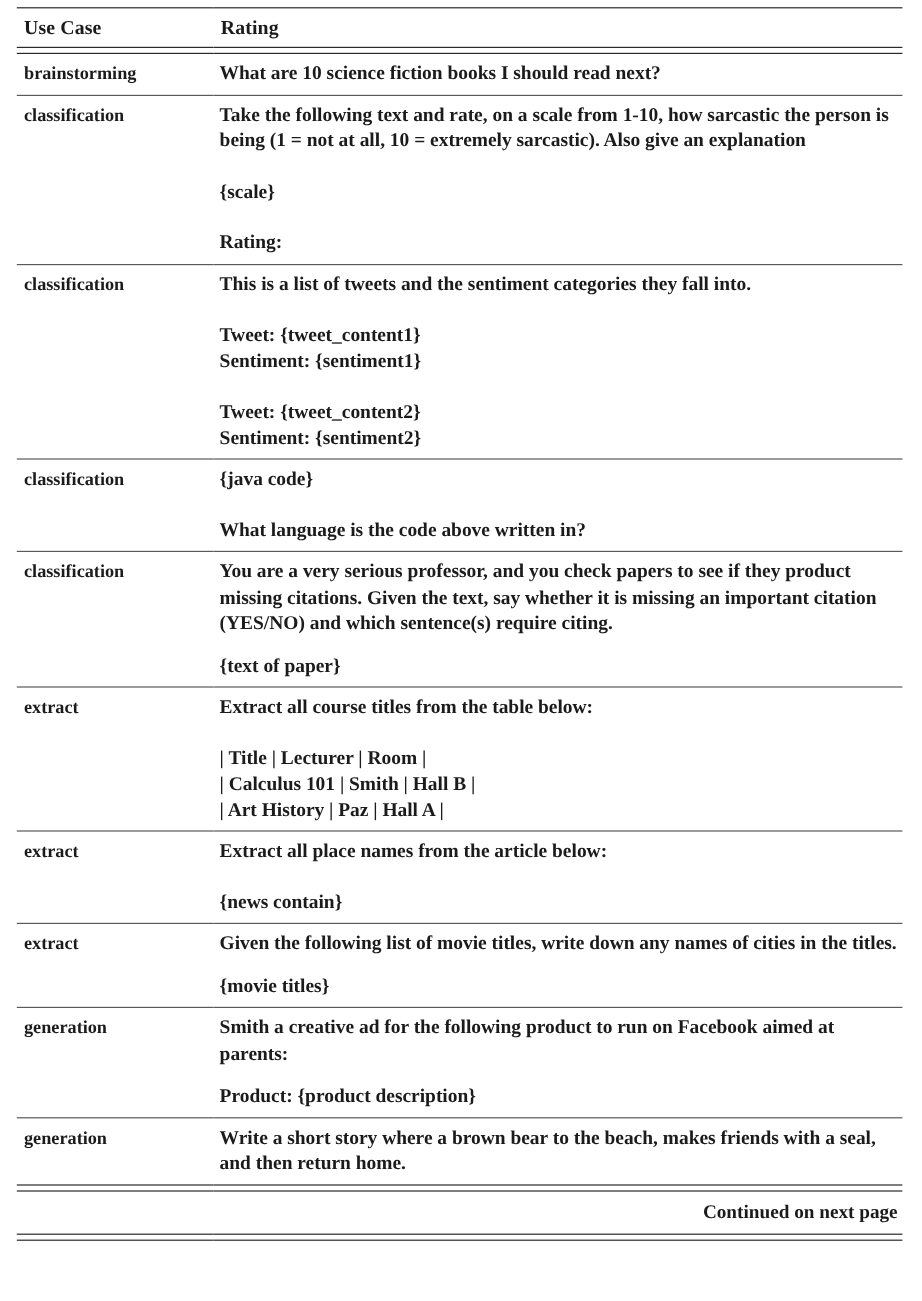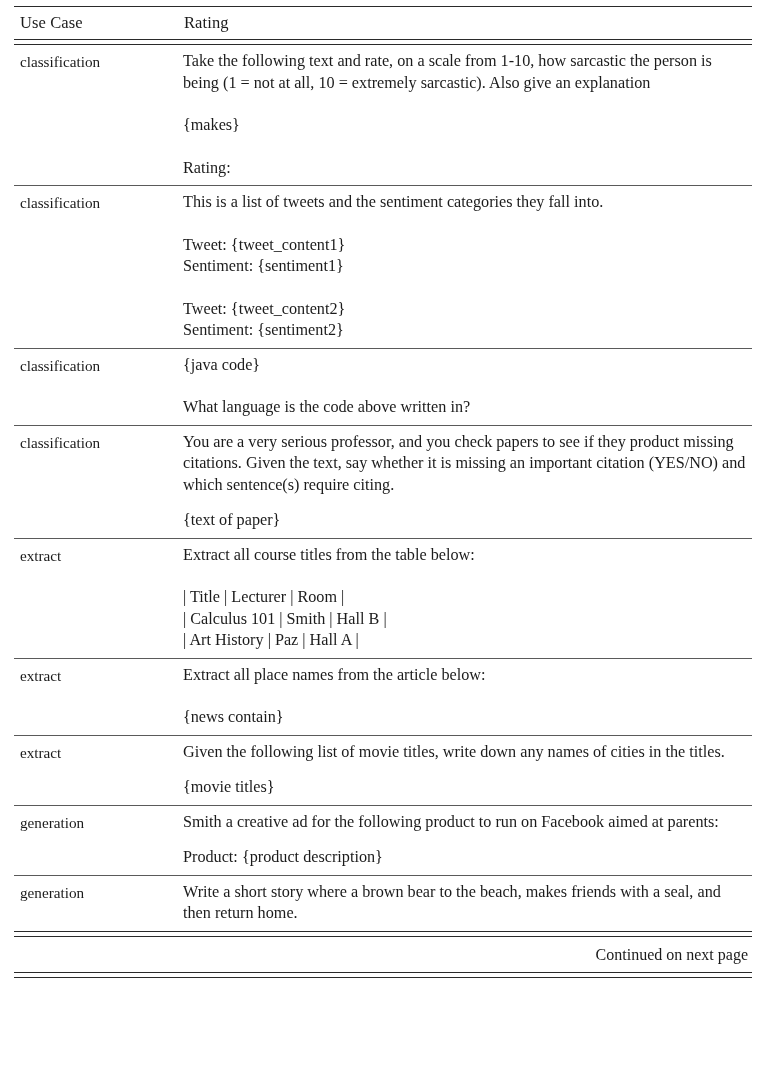--- a/index.html
+++ b/index.html
@@ -33,21 +33,21 @@
   }
 
   table.doc-table col.col-usecase { width: 164px; }
   table.doc-table col.col-example { width: 574px; }
 
   td, th {
     vertical-align: top;
     padding: 0;
     border: 0;
     text-align: left;
-    font-weight: normal;
+    font-weight: bold;
     margin-top: 22px;
   }
 
   
   .rule-top {
     height: 0;
     border-top: 1.6px solid #2a2a2a;
   }
   .rule-double {
     height: 4px;
@@ -114,29 +114,35 @@
 
       <tr>
         <td class="hdr-cell">Use Case</td>
         <td class="hdr-cell">Rating</td>
       </tr>
 
       <tr>
         <td colspan="2" class="rule-double"></td>
       </tr>
 
+      <tr class="data-row">
+        <td class="uc-cell">brainstorming</td>
+        <td class="ex-cell">
+          <p>What are 10 science fiction books I should read next?</p>
+        </td>
+      </tr>
       <tr>
         <td colspan="2" class="rule-single"></td>
       </tr>
 
       <tr class="data-row">
         <td class="uc-cell">classification</td>
         <td class="ex-cell">
           <p>Take the following text and rate, on a scale from 1-10, how sarcastic the person is being (1 = not at all, 10 = extremely sarcastic). Also give an explanation</p>
-          <p class="gap-block">{makes}</p>
+          <p class="gap-block">{scale}</p>
           <p class="gap-block">Rating:</p>
         </td>
       </tr>
       <tr>
         <td colspan="2" class="rule-single"></td>
       </tr>
 
       <tr class="data-row">
         <td class="uc-cell">classification</td>
         <td class="ex-cell">

